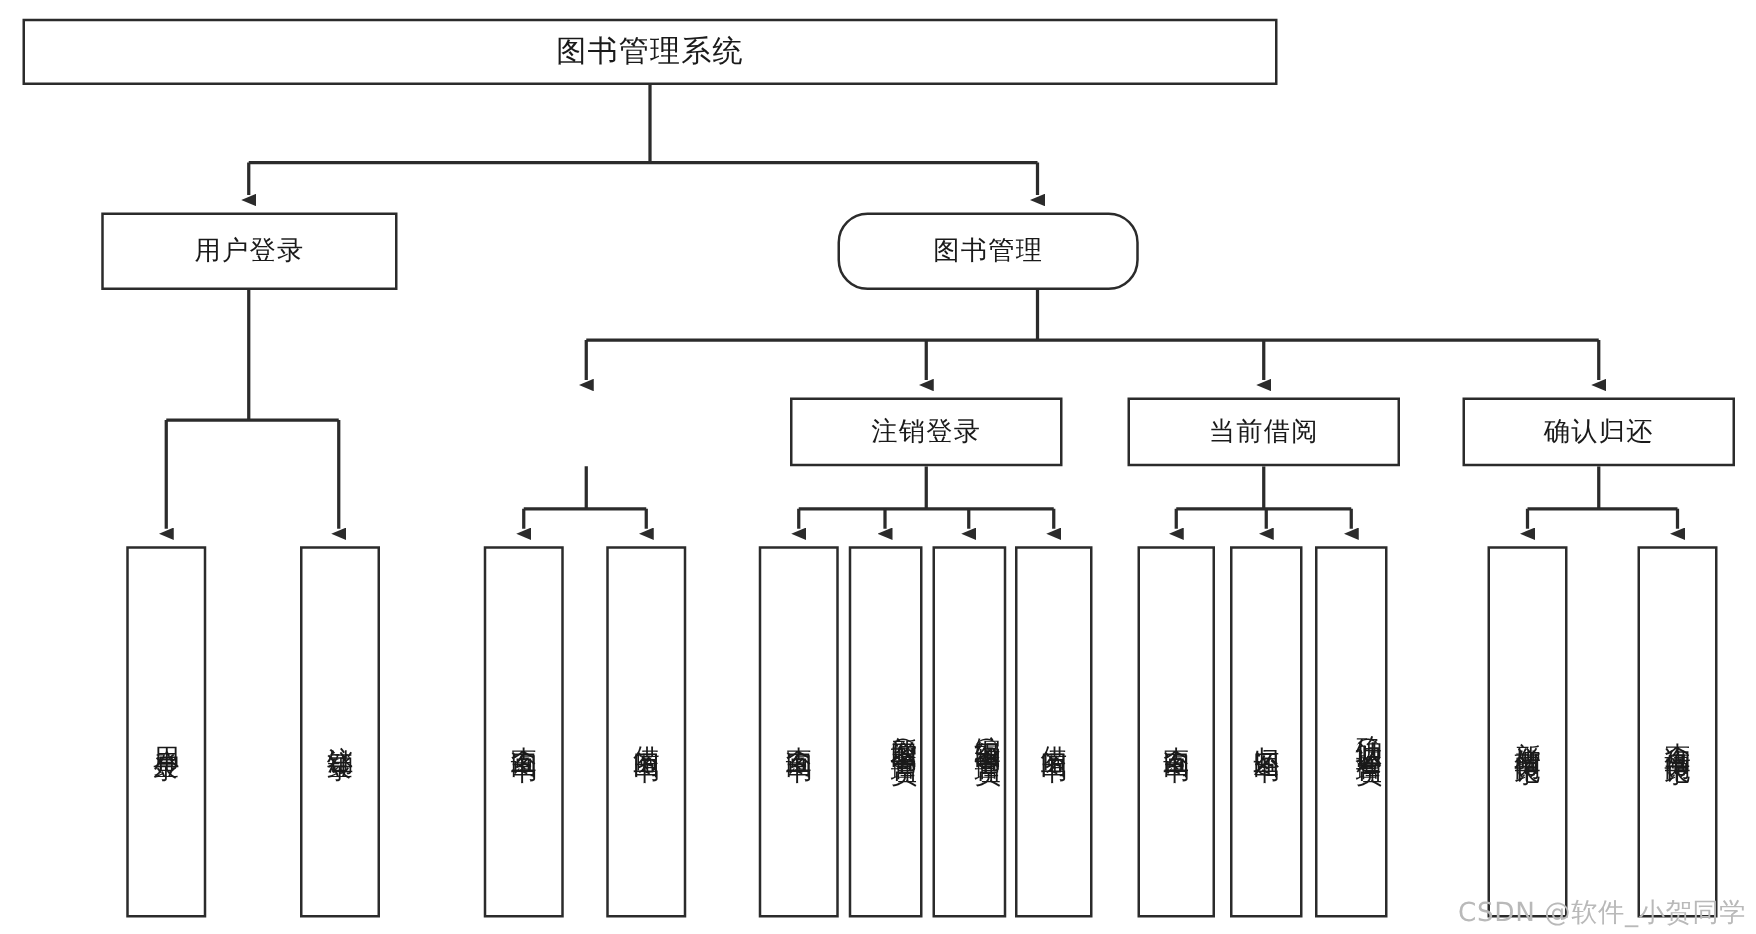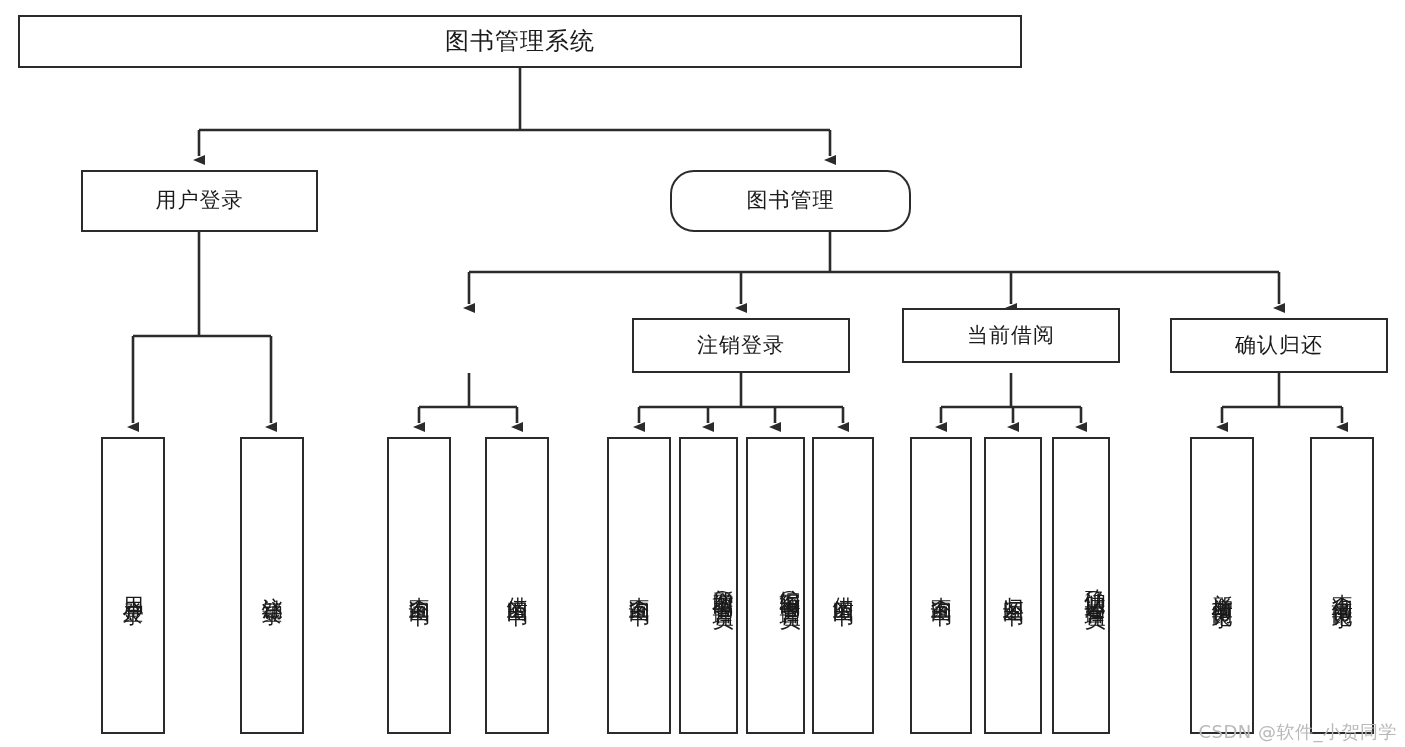--- a/index.html
+++ b/index.html
@@ -51,21 +51,21 @@
     display:block;
     text-align:center;
   }
   #root-node{
     left:18px;top:15px;width:1004px;height:53px;
     font-size:24px;
   }
   #watermark{
     position:absolute;
     right:8px;bottom:3px;
-    font-size:18px;
+    font-size:21px;
     color:#b9b9b9;
     letter-spacing:0.5px;
     z-index:5;
     white-space:nowrap;
     font-family:"DejaVu Sans","Liberation Sans",sans-serif;
   }
 </style>
 </head>
 <body>
 
@@ -129,21 +129,21 @@
   <div class="node h" style="left:81px;top:170px;width:237px;height:62px;">
     <span>用户登录</span>
   </div>
   <div class="node h" style="left:670px;top:170px;width:241px;height:62px;border-radius:24px;">
     <span>图书管理</span>
   </div>
 
   <div class="node h" style="left:632px;top:318px;width:218px;height:55px;">
     <span>注销登录</span>
   </div>
-  <div class="node h" style="left:902px;top:308px;width:218px;height:55px;">
+  <div class="node h" style="left:902px;top:318px;width:218px;height:55px;">
     <span>当前借阅</span>
   </div>
   <div class="node h" style="left:1170px;top:318px;width:218px;height:55px;">
     <span>确认归还</span>
   </div>
 
   <div class="node v" style="left:101px;top:437px;width:64px;height:297px;">
     <span class="vtext">用户登录</span>
   </div>
   <div class="node v" style="left:240px;top:437px;width:64px;height:297px;">

